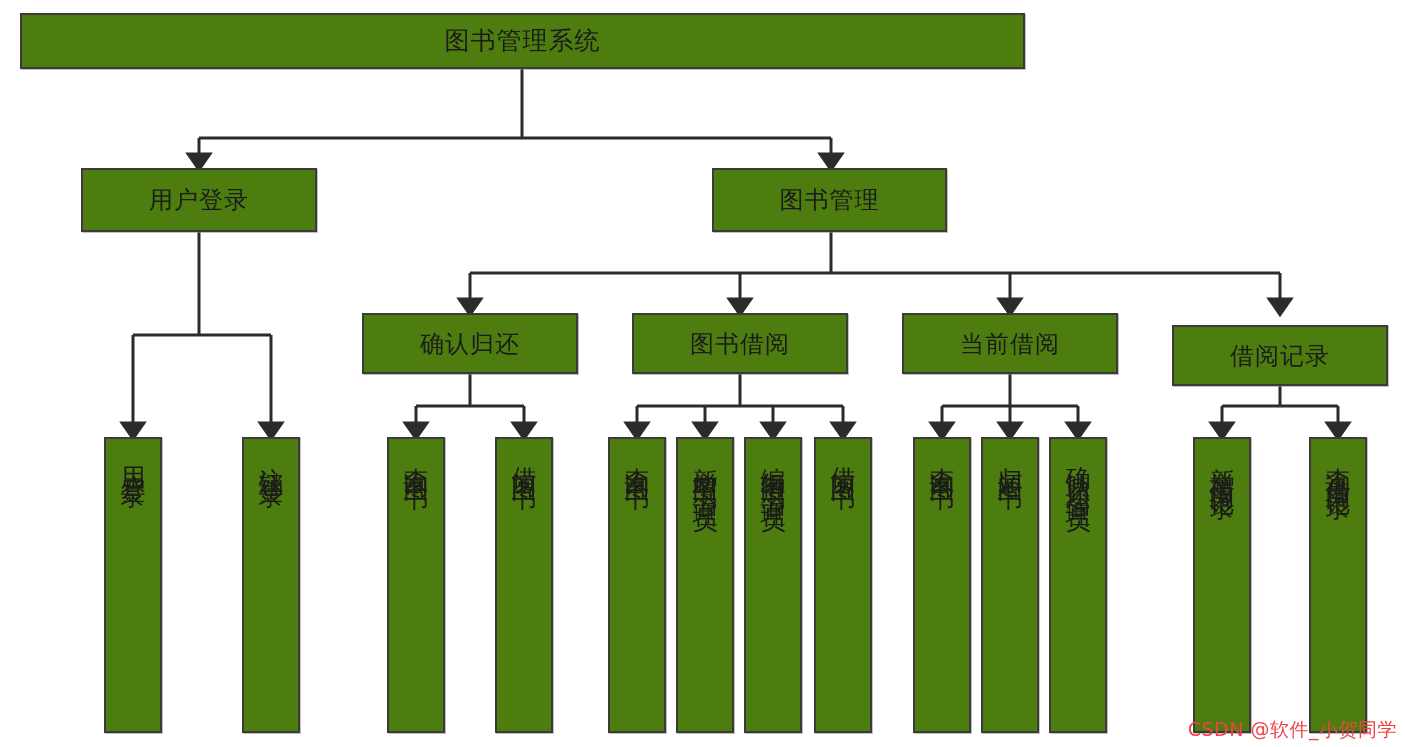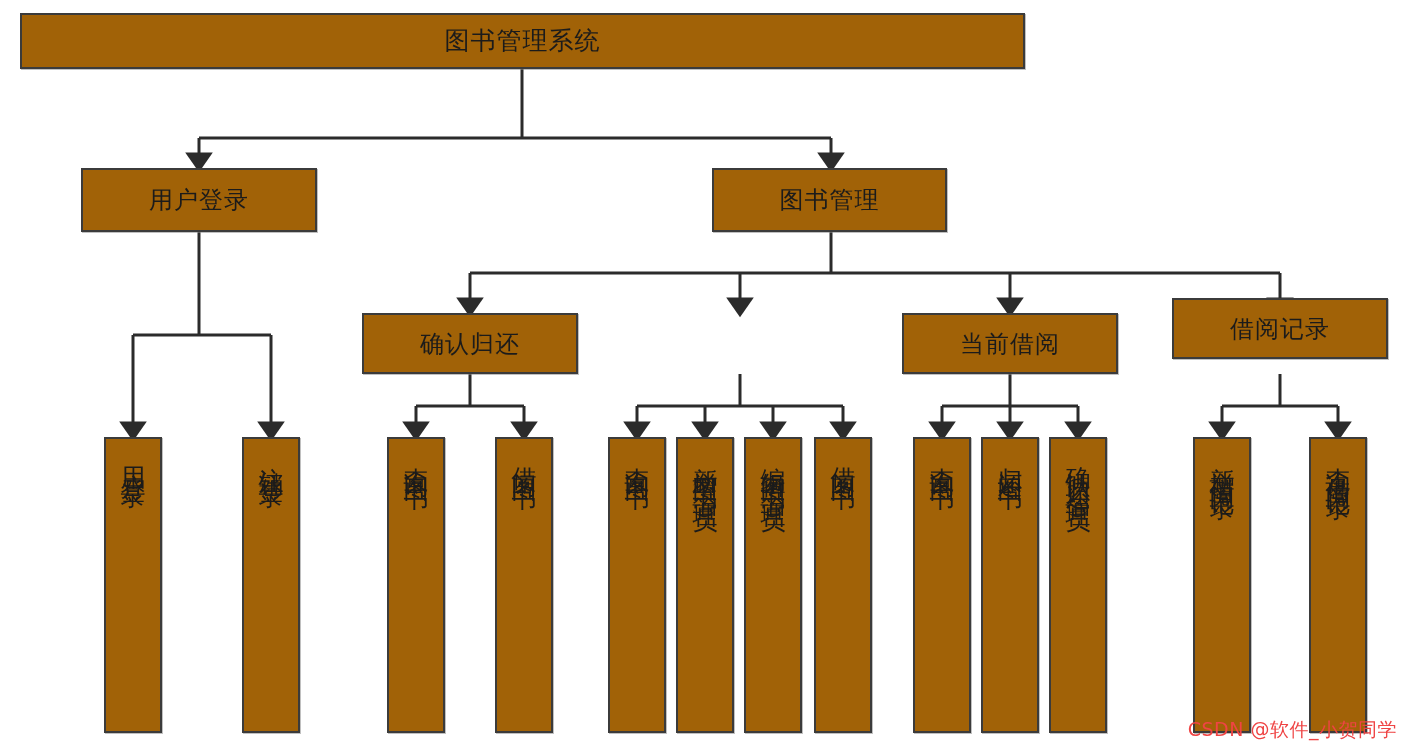--- a/index.html
+++ b/index.html
@@ -10,21 +10,21 @@
     font-family:"DejaVu Sans","Liberation Sans",sans-serif;
     overflow:hidden;
     position:relative;
   }
   #canvas{position:absolute;left:0;top:0;width:1405px;height:747px;}
   svg.lines{position:absolute;left:0;top:0;width:1405px;height:747px;pointer-events:none;}
 
   .node{
     position:absolute;
     box-sizing:border-box;
-    background:#a16207;
+    background:#4d7c0f;
     border:2.5px solid #3b3b3b;
     box-shadow:1px 1px 0 0 rgba(140,140,140,.55);
     display:flex;
     align-items:center;
     justify-content:center;
     color:#1b1b1b;
   }
   .node .lbl{
     display:block;
     text-align:center;
@@ -124,24 +124,27 @@
   <div class="node n-mid" style="left:81px;top:168px;width:236px;height:64px;">
     <span class="lbl">用户登录</span>
   </div>
   <div class="node n-mid" style="left:712px;top:168px;width:235px;height:64px;">
     <span class="lbl">图书管理</span>
   </div>
 
   <div class="node n-mid" style="left:362px;top:313px;width:216px;height:61px;">
     <span class="lbl">确认归还</span>
   </div>
+  <div class="node n-mid" style="left:632px;top:313px;width:216px;height:61px;">
+    <span class="lbl">图书借阅</span>
+  </div>
   <div class="node n-mid" style="left:902px;top:313px;width:216px;height:61px;justify-content:center;">
     <span class="lbl">当前借阅</span>
   </div>
-  <div class="node n-mid" style="left:1172px;top:298px;width:216px;height:61px;">
+  <div class="node n-mid" style="left:1172px;top:325px;width:216px;height:61px;">
     <span class="lbl">借阅记录</span>
   </div>
 
   <div class="node n-leaf" style="left:104px;top:437px;width:58px;height:296px;">
     <span class="lbl">用户登录</span>
   </div>
   <div class="node n-leaf" style="left:242px;top:437px;width:58px;height:296px;">
     <span class="lbl">注销登录</span>
   </div>
 

